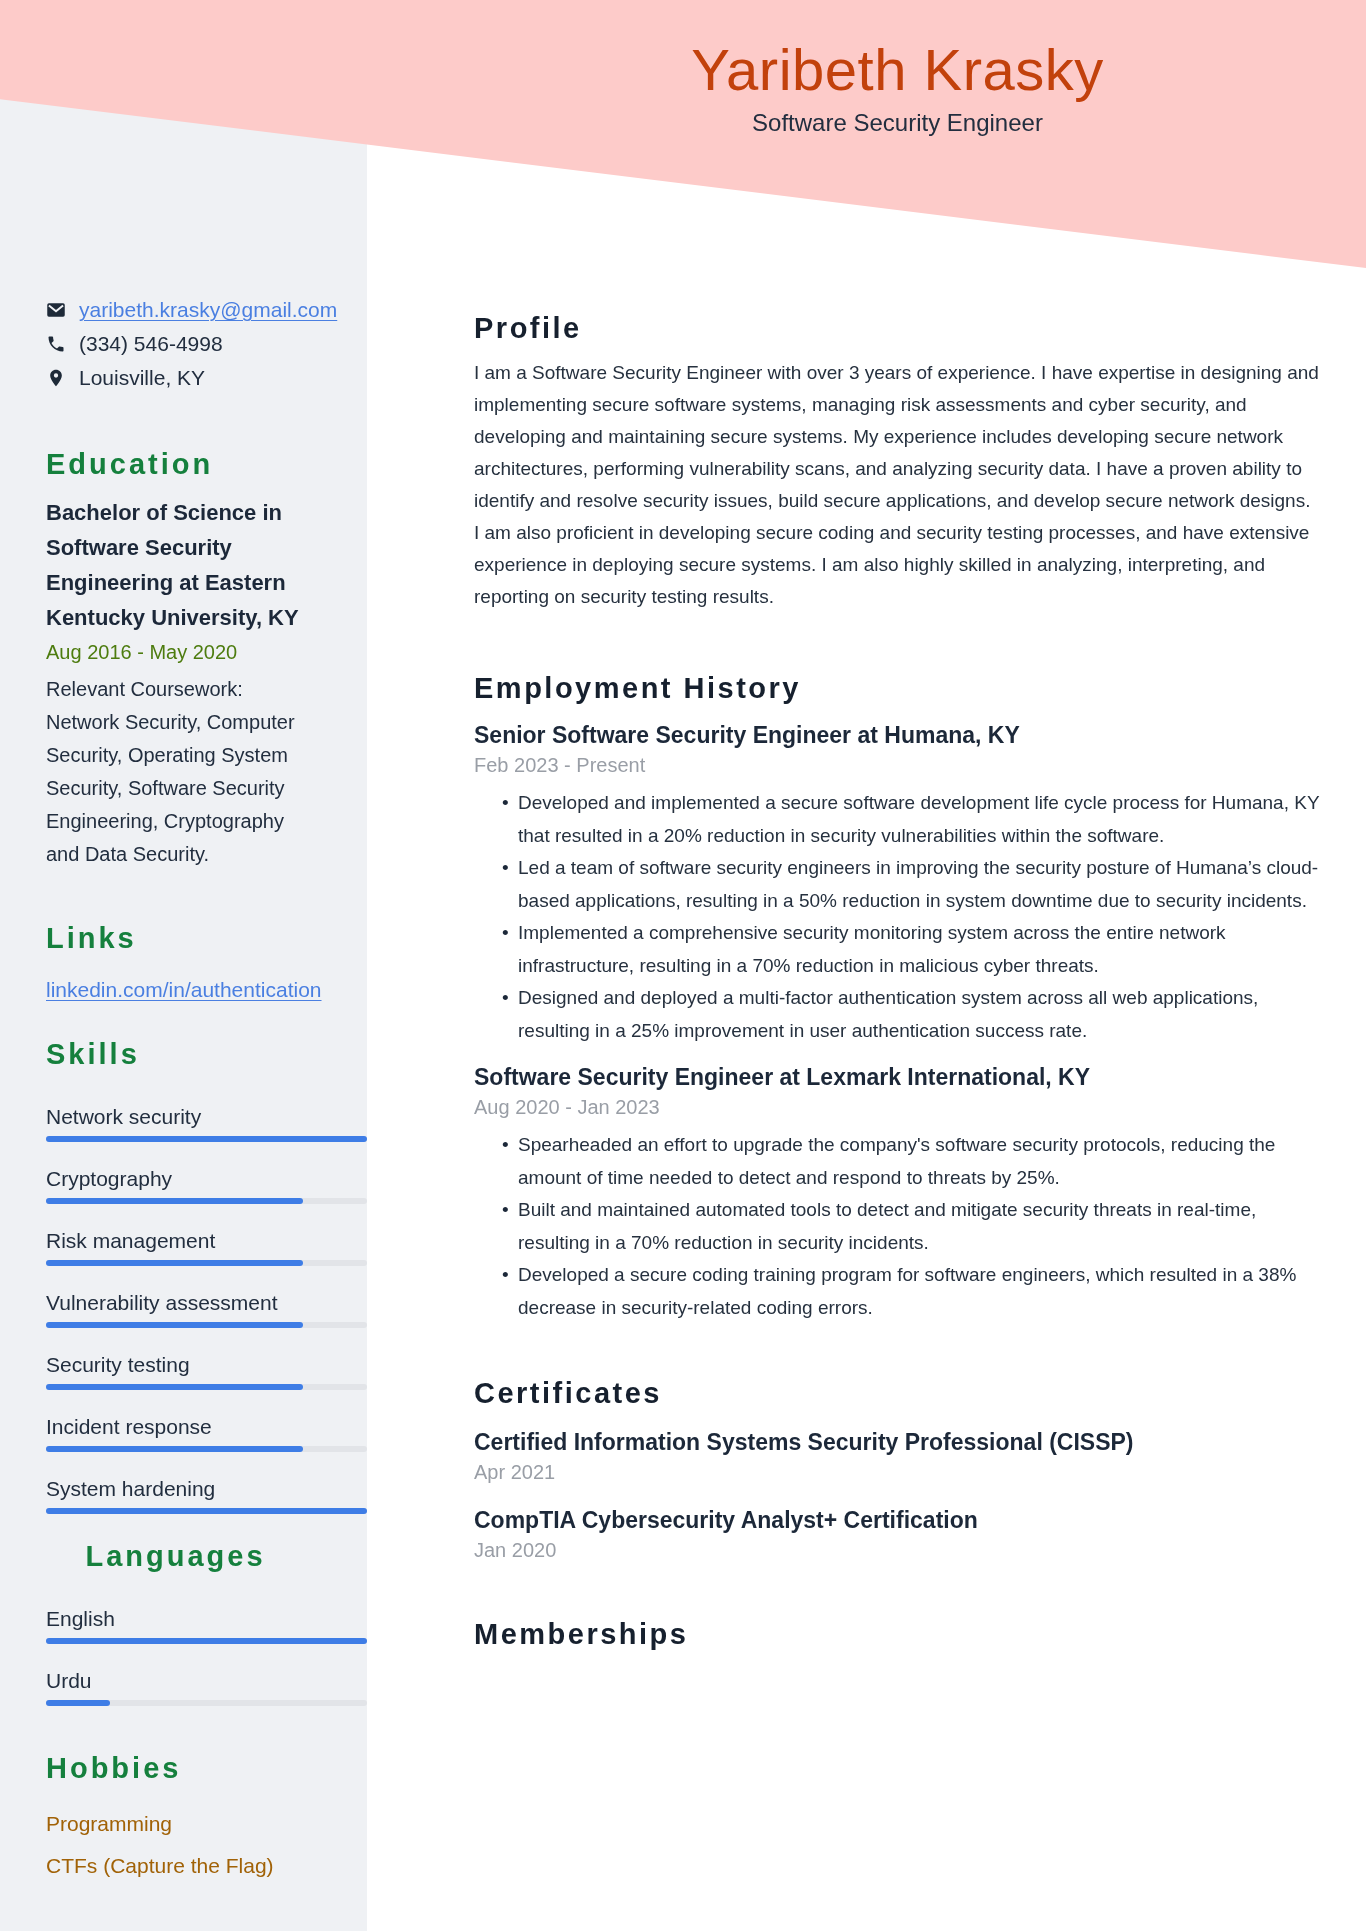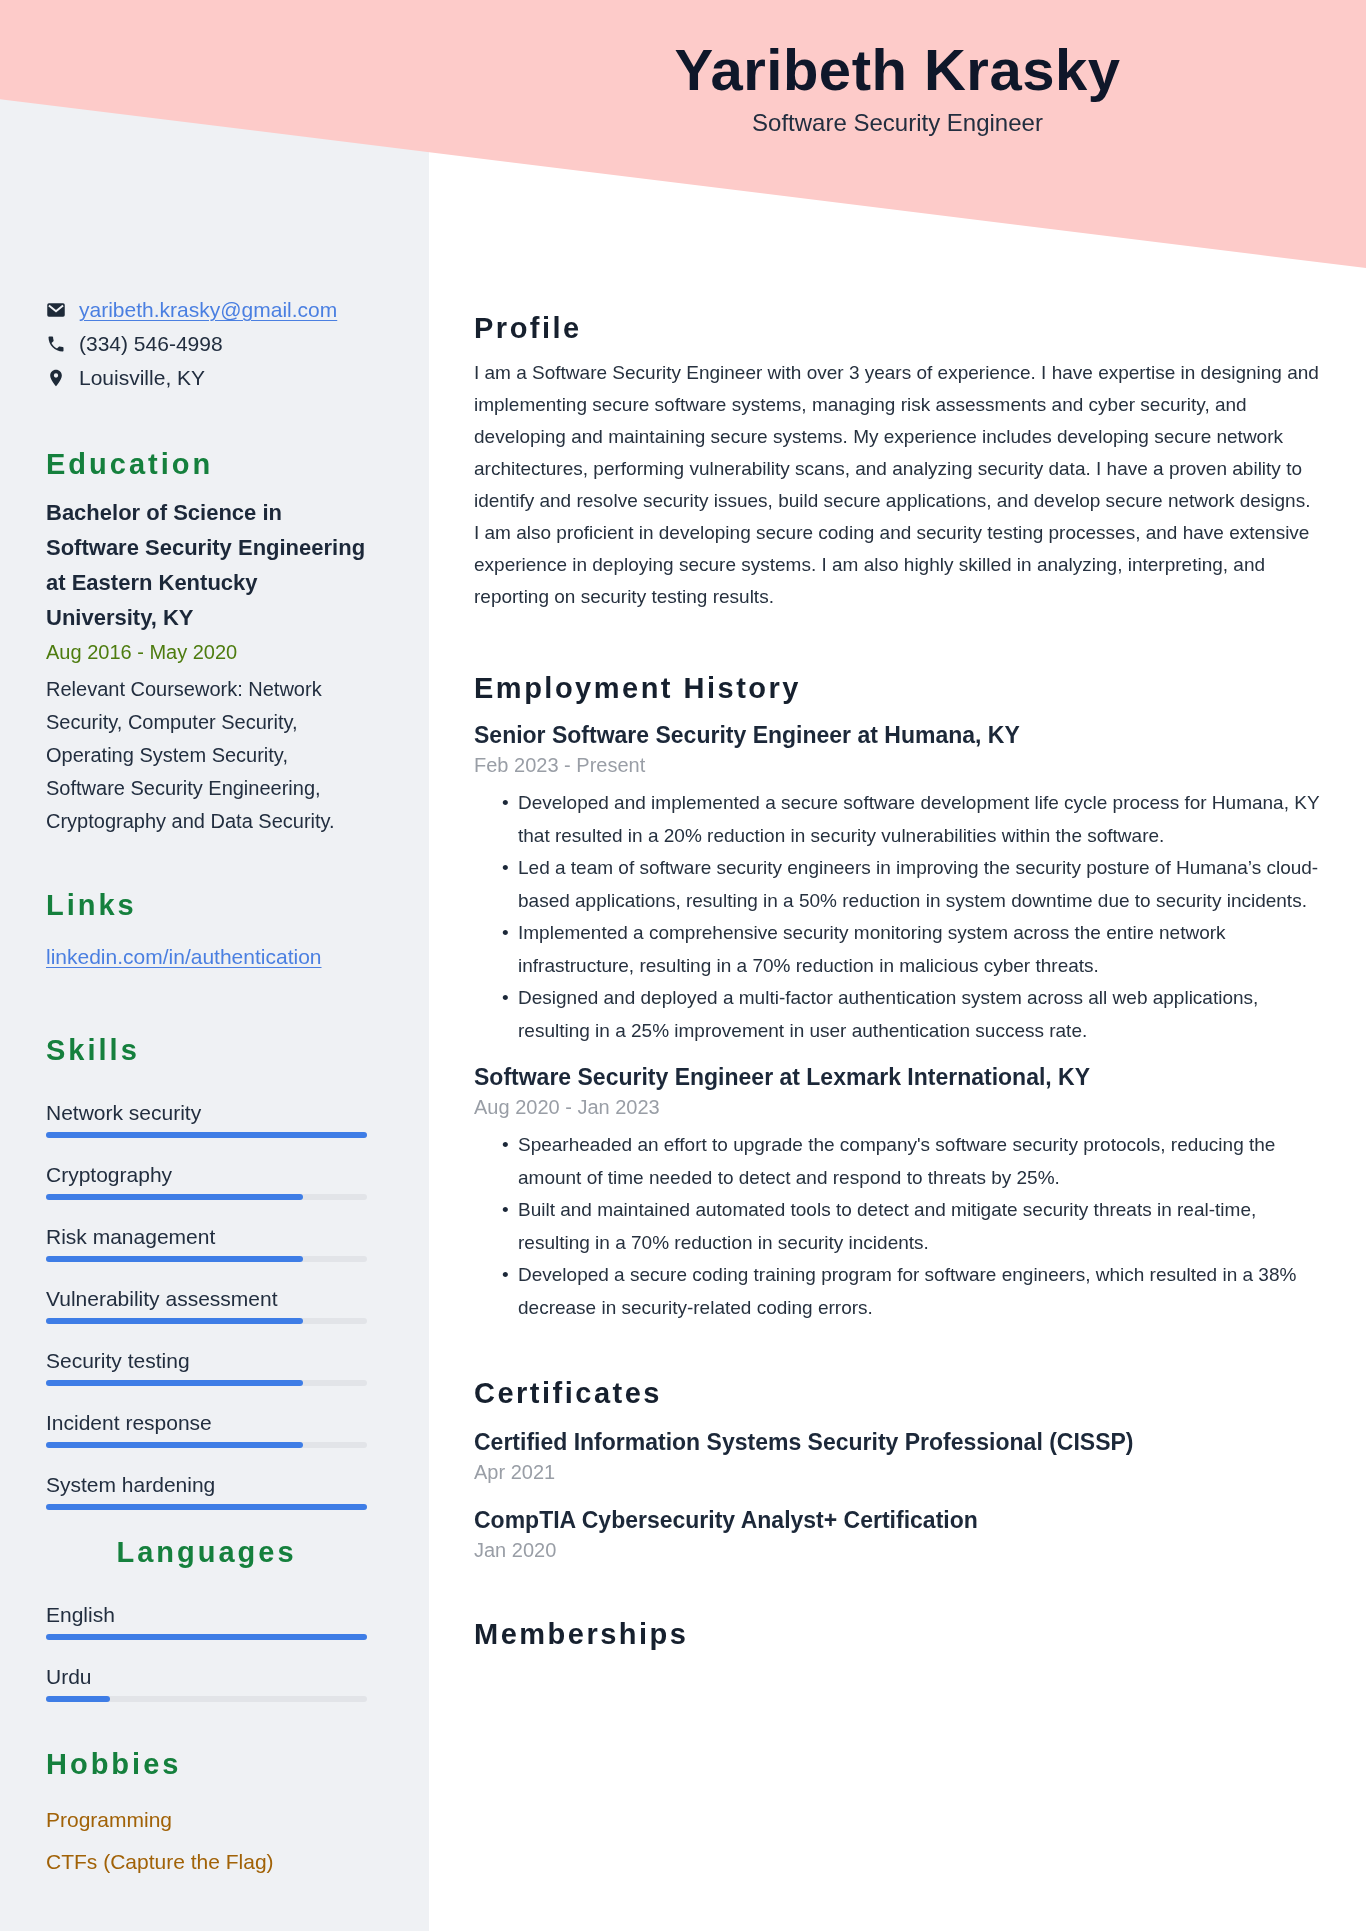--- a/index.html
+++ b/index.html
@@ -11,21 +11,21 @@
     width: 1366px;
     height: 1931px;
     background: #ffffff;
     overflow: hidden;
   }
 
   
   .sidebar {
     position: absolute;
     left: 0; top: 0; bottom: 0;
-    width: 429px;
+    width: 367px;
     background: #eff1f4;
     padding: 298px 62px 0 46px;
     z-index: 1;
   }
 
   
   .pink-header {
     position: absolute;
     left: 0; top: 0;
     width: 1366px;
@@ -37,22 +37,22 @@
   .header-text {
     position: absolute;
     left: 429px; top: 38px;
     width: 937px;
     text-align: center;
     z-index: 3;
   }
   .name {
     font-size: 58px;
     line-height: 64px;
-    font-weight: bold;
-    color: #0f172a;
+    font-weight: normal;
+    color: #c2410c;
     letter-spacing: 0.5px;
   }
   .job-title {
     margin-top: 6px;
     font-size: 24px;
     line-height: 30px;
     color: #222e3f;
   }
 
   
@@ -105,21 +105,21 @@
     line-height: 33px;
     color: #222e3f;
   }
   .links-heading { margin-top: 50px; }
   .side-link {
     display: inline-block;
     margin-top: 22px;
     font-size: 21px;
     line-height: 26px;
   }
-  .skills-heading { margin-top: 63px; }
+  .skills-heading { margin-top: 34px; }
   .meter-list { margin-top: 34px; list-style: none; }
   .meter-item { margin-bottom: 25px; }
   .meter-label {
     font-size: 21px;
     line-height: 24px;
     color: #222e3f;
     display: block;
   }
   .meter-track {
     margin-top: 7px;

